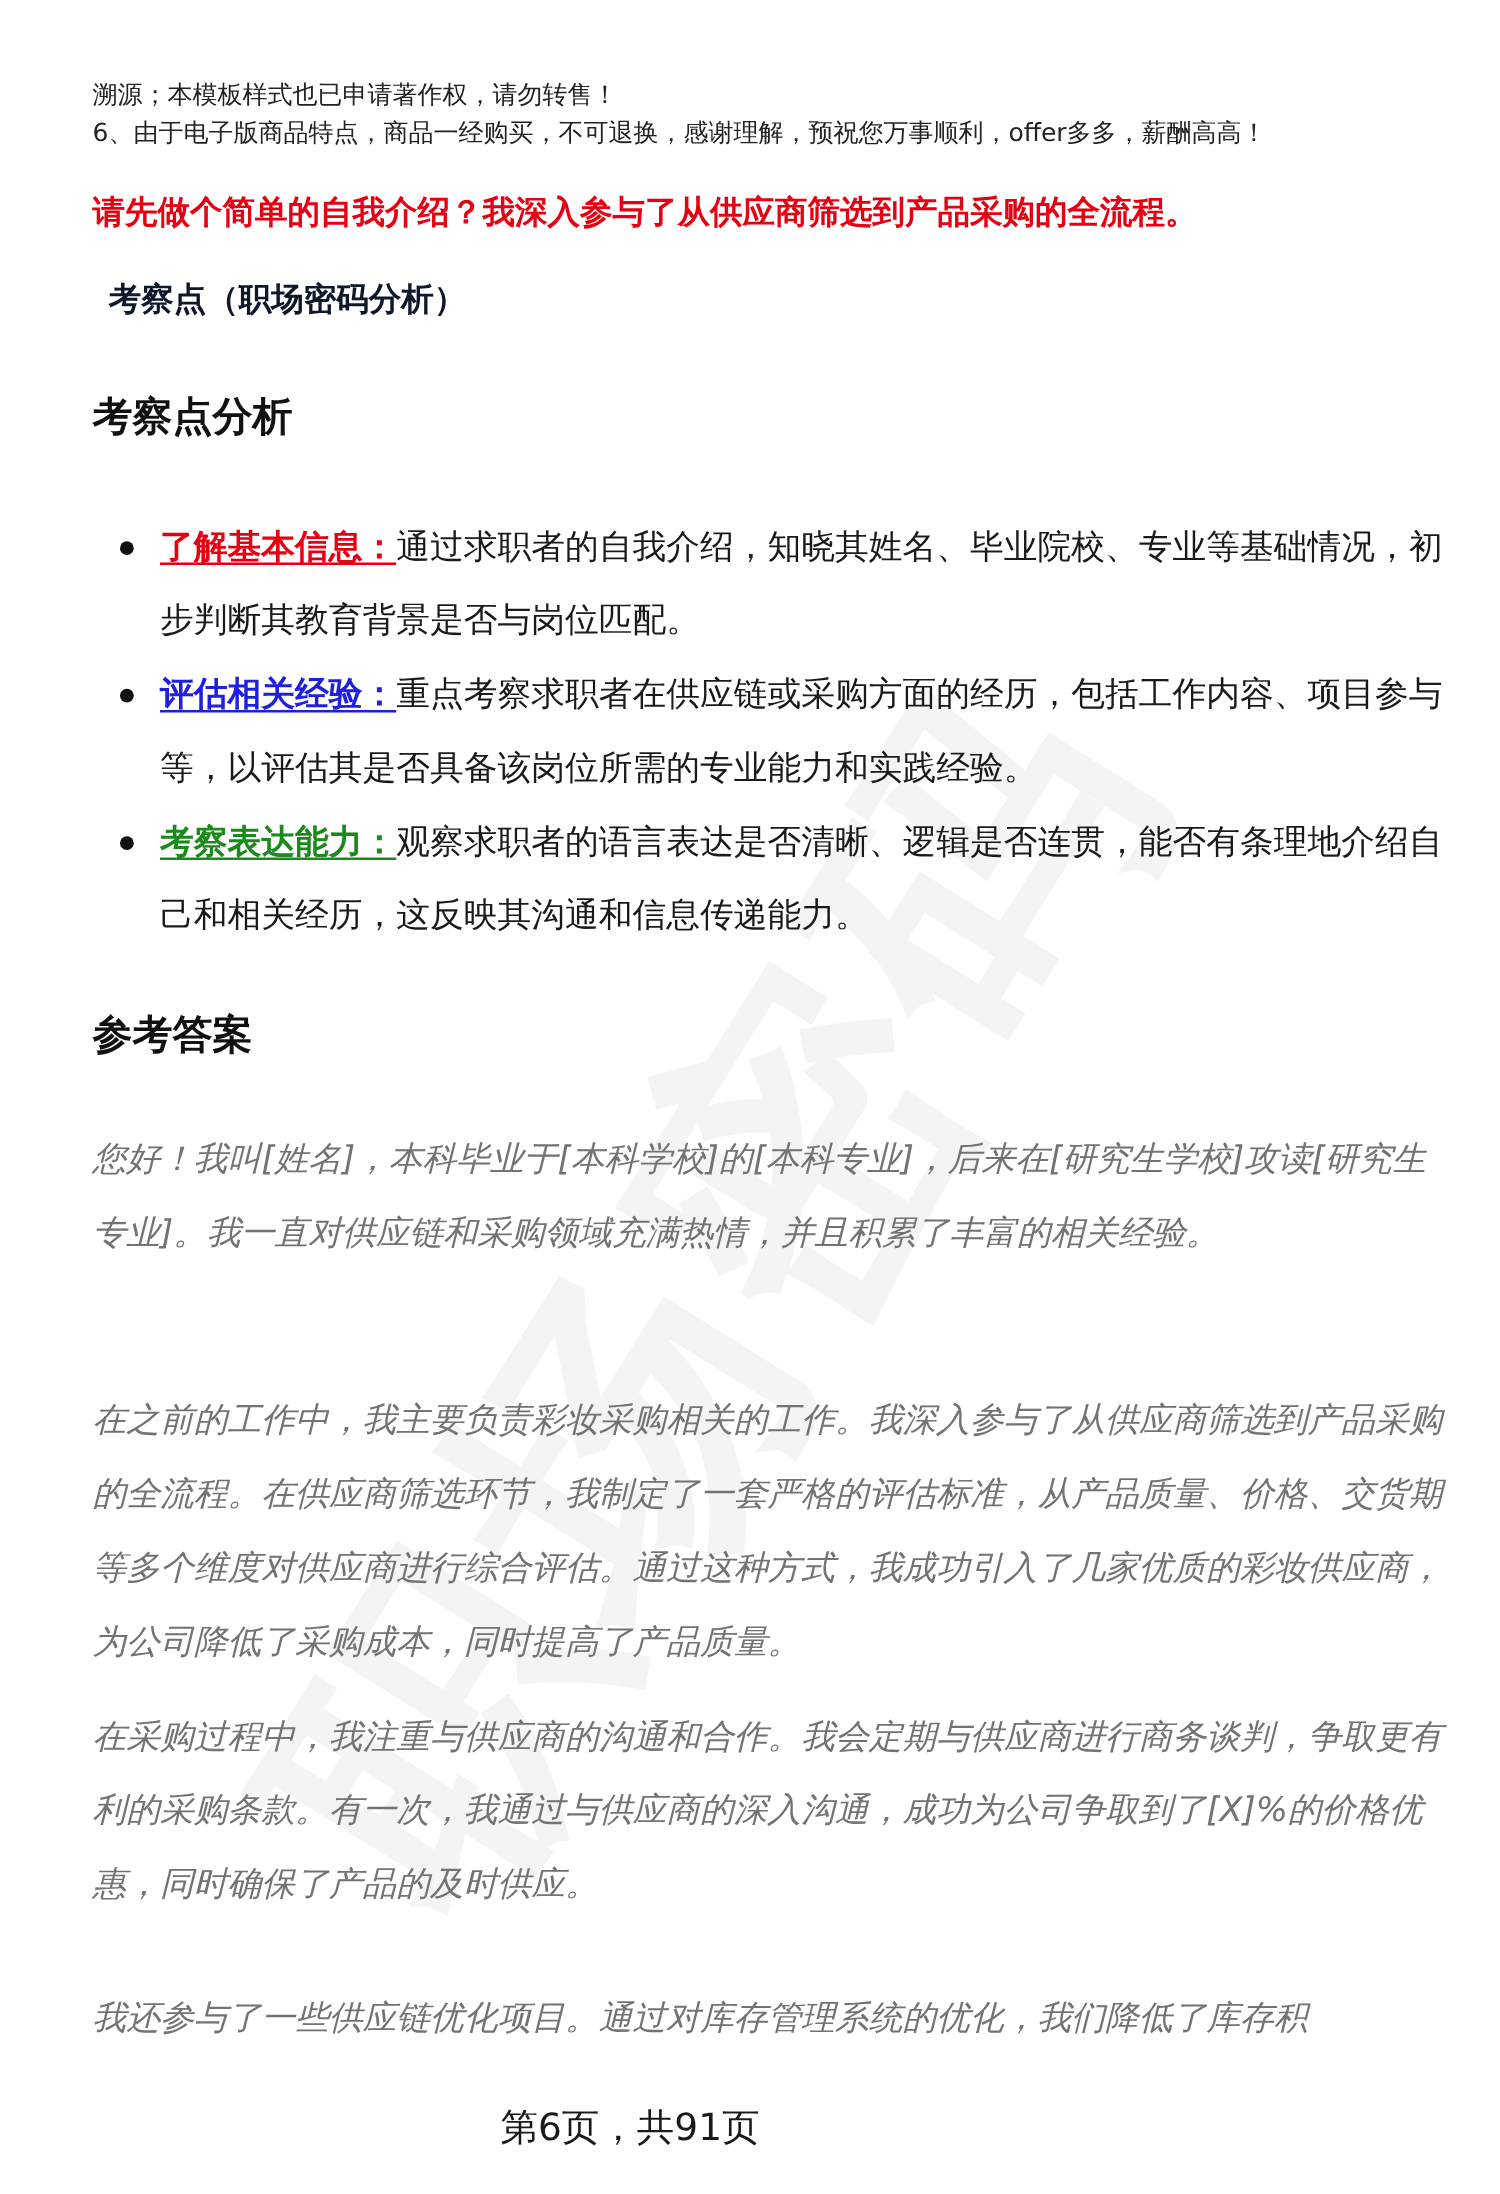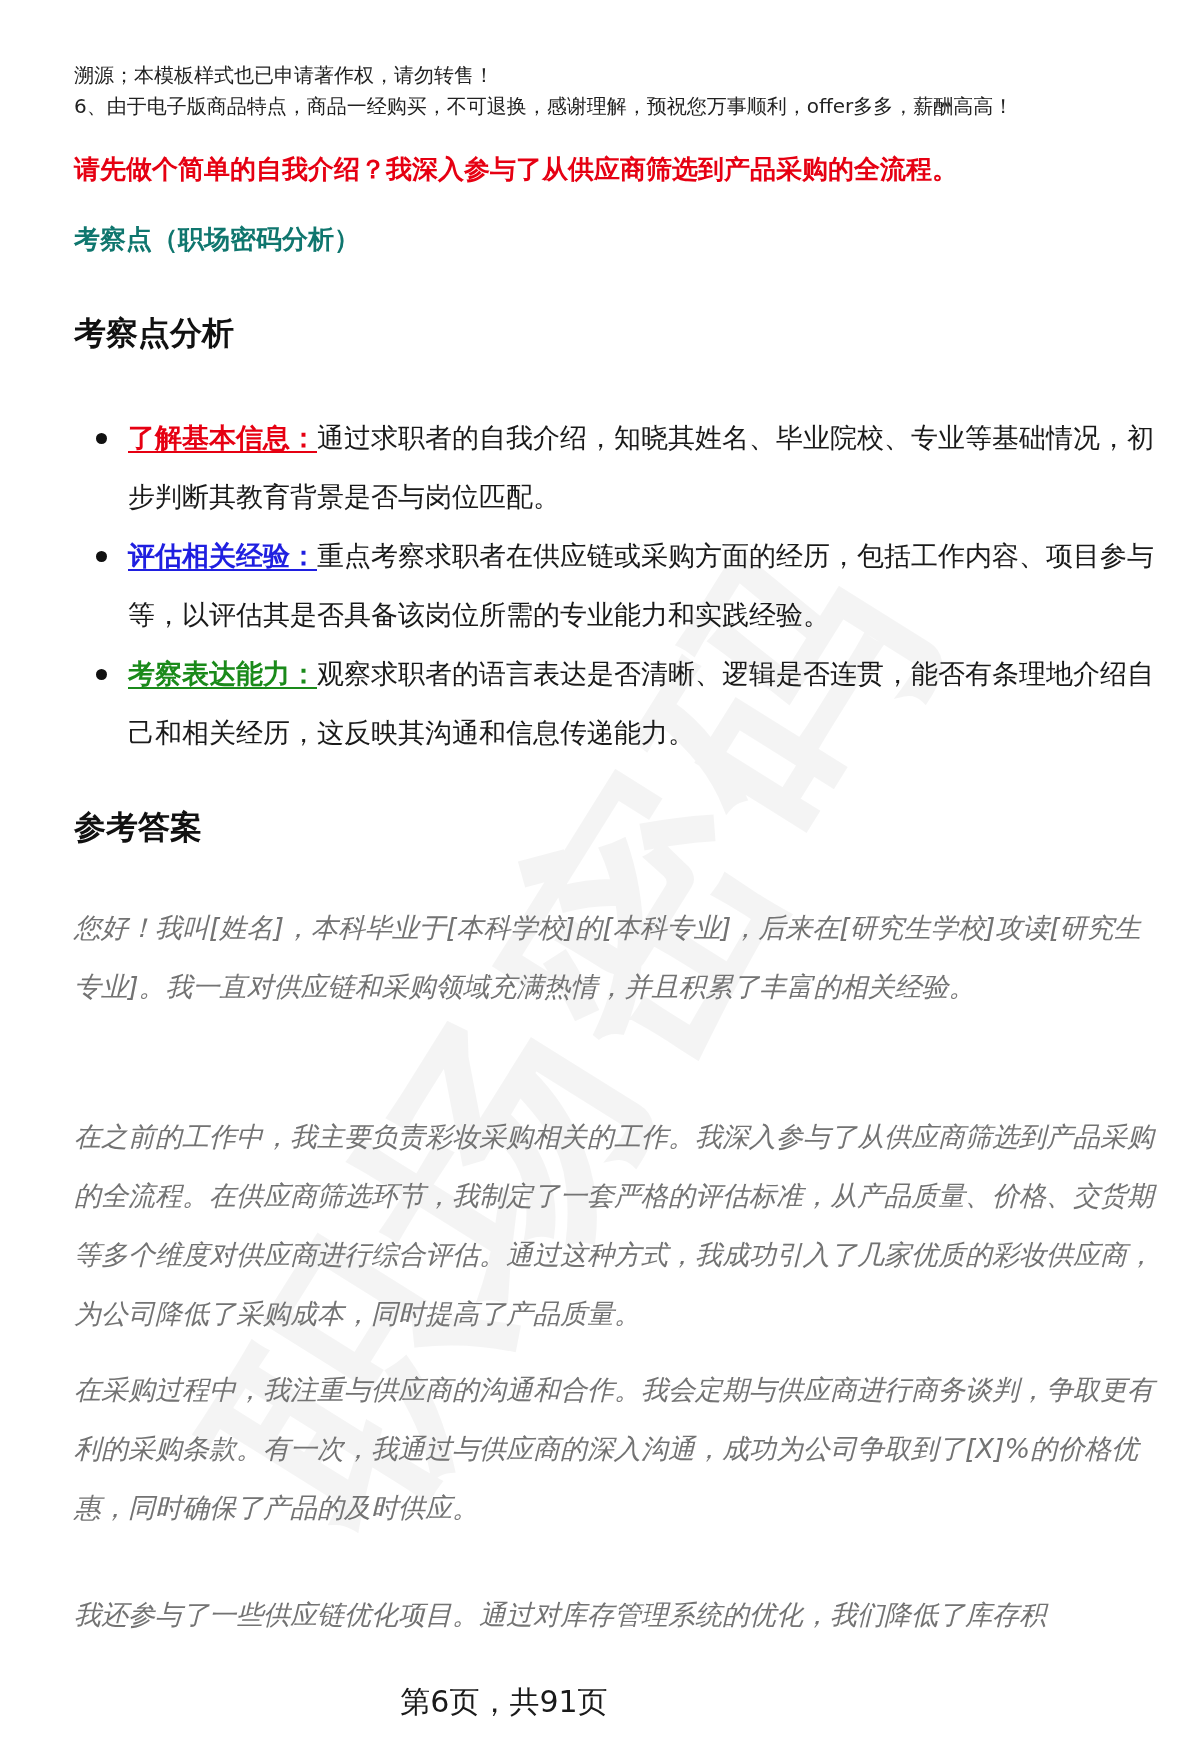--- a/index.html
+++ b/index.html
@@ -50,25 +50,25 @@
       position: absolute;
       left: 0;
       top: 152px;
       font-size: 26px;
       font-weight: bold;
       color: #e60012;
       white-space: nowrap;
     }
     .red-subtitle {
       position: absolute;
-      left: 0;
+      left: 13px;
       top: 222px;
       font-size: 26px;
       font-weight: bold;
-      color: #0f766e;
+      color: #0f172a;
       white-space: nowrap;
     }
     .section-heading {
       position: absolute;
       left: 0;
       font-size: 32px;
       font-weight: bold;
       color: #111;
       white-space: nowrap;
     }

